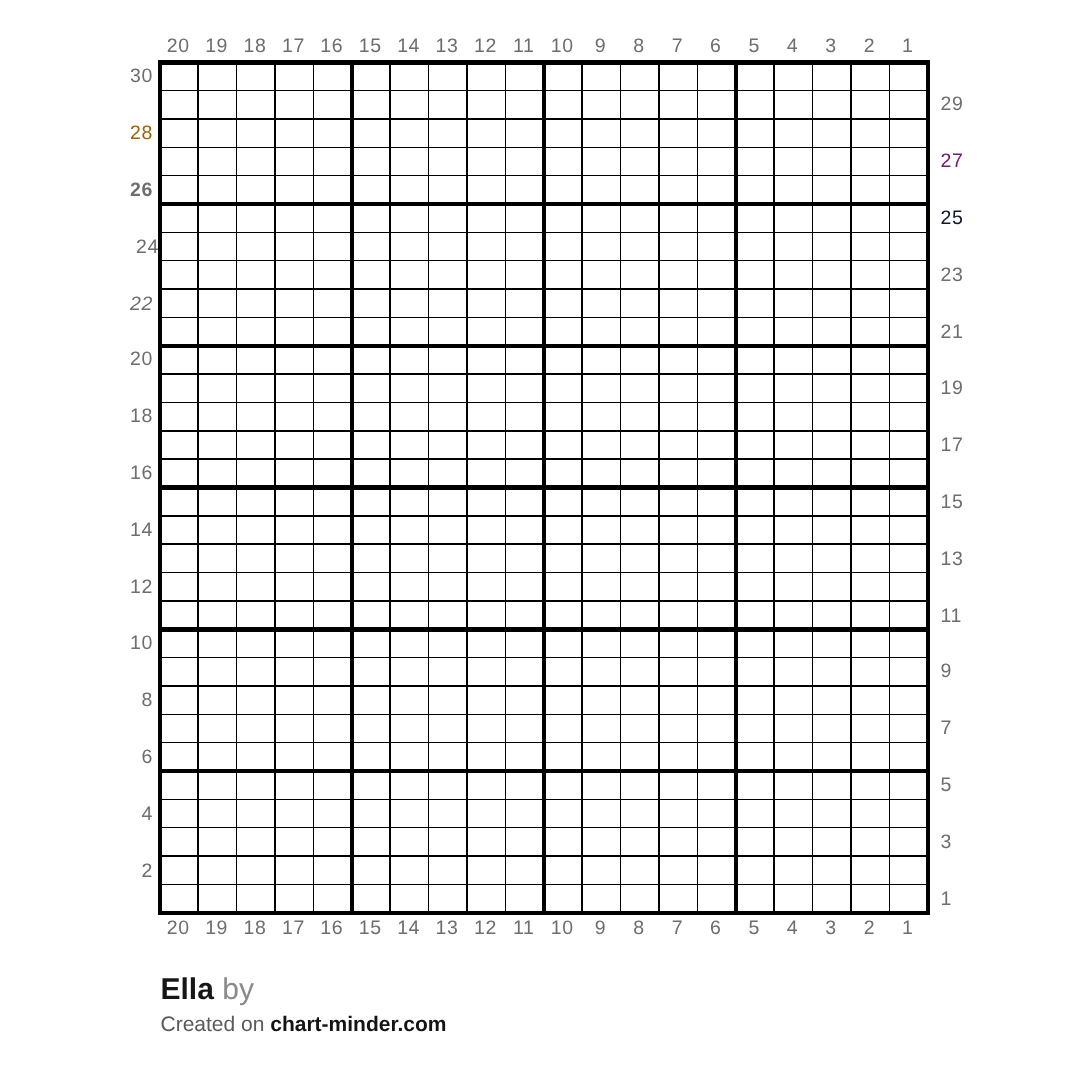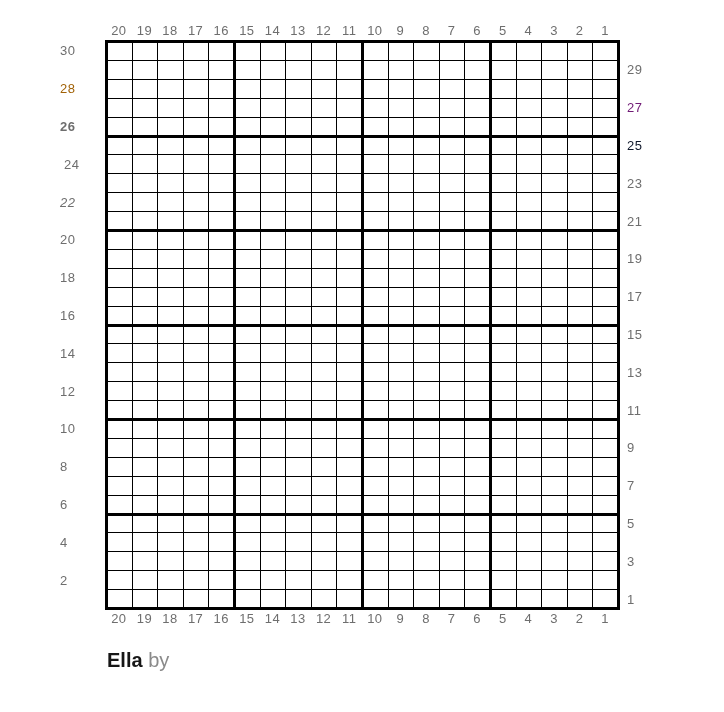--- a/index.html
+++ b/index.html
@@ -26,20 +26,21 @@
     position: absolute;
     font-size: 13px;
     letter-spacing: 0.4px;
     color: #6e6e6e;
     white-space: nowrap;
     line-height: 1;
   }
   .num.col { transform: translate(-50%, -50%); }
   .num.row-left {
     width: 42px;
+    text-align: right;
     transform: translateY(-50%);
   }
   .num.row-right { transform: translateY(-50%); }
   #footer-title-line {
     position: absolute;
     left: 107px;
     top: 648px;
     font-size: 20px;
     line-height: 1.2;
   }
@@ -198,13 +199,17 @@
       <div class="num row-right" style="color: rgb(110, 110, 110); left: 627px; top: 485.15px;">7</div>
       <div class="num row-right" style="color: rgb(110, 110, 110); left: 627px; top: 522.95px;">5</div>
       <div class="num row-right" style="color: rgb(110, 110, 110); left: 627px; top: 560.75px;">3</div>
       <div class="num row-right" style="color: rgb(110, 110, 110); left: 627px; top: 598.55px;">1</div>
     </div>
 
   <div id="footer-title-line">
     <span class="title">Ella</span>
     <span class="byline">by</span>
   </div>
+  <div id="footer-credit-line">
+    <span>Created on</span>
+    <span class="site">chart-minder.com</span>
+  </div>
 </div>
 
 </body></html>

